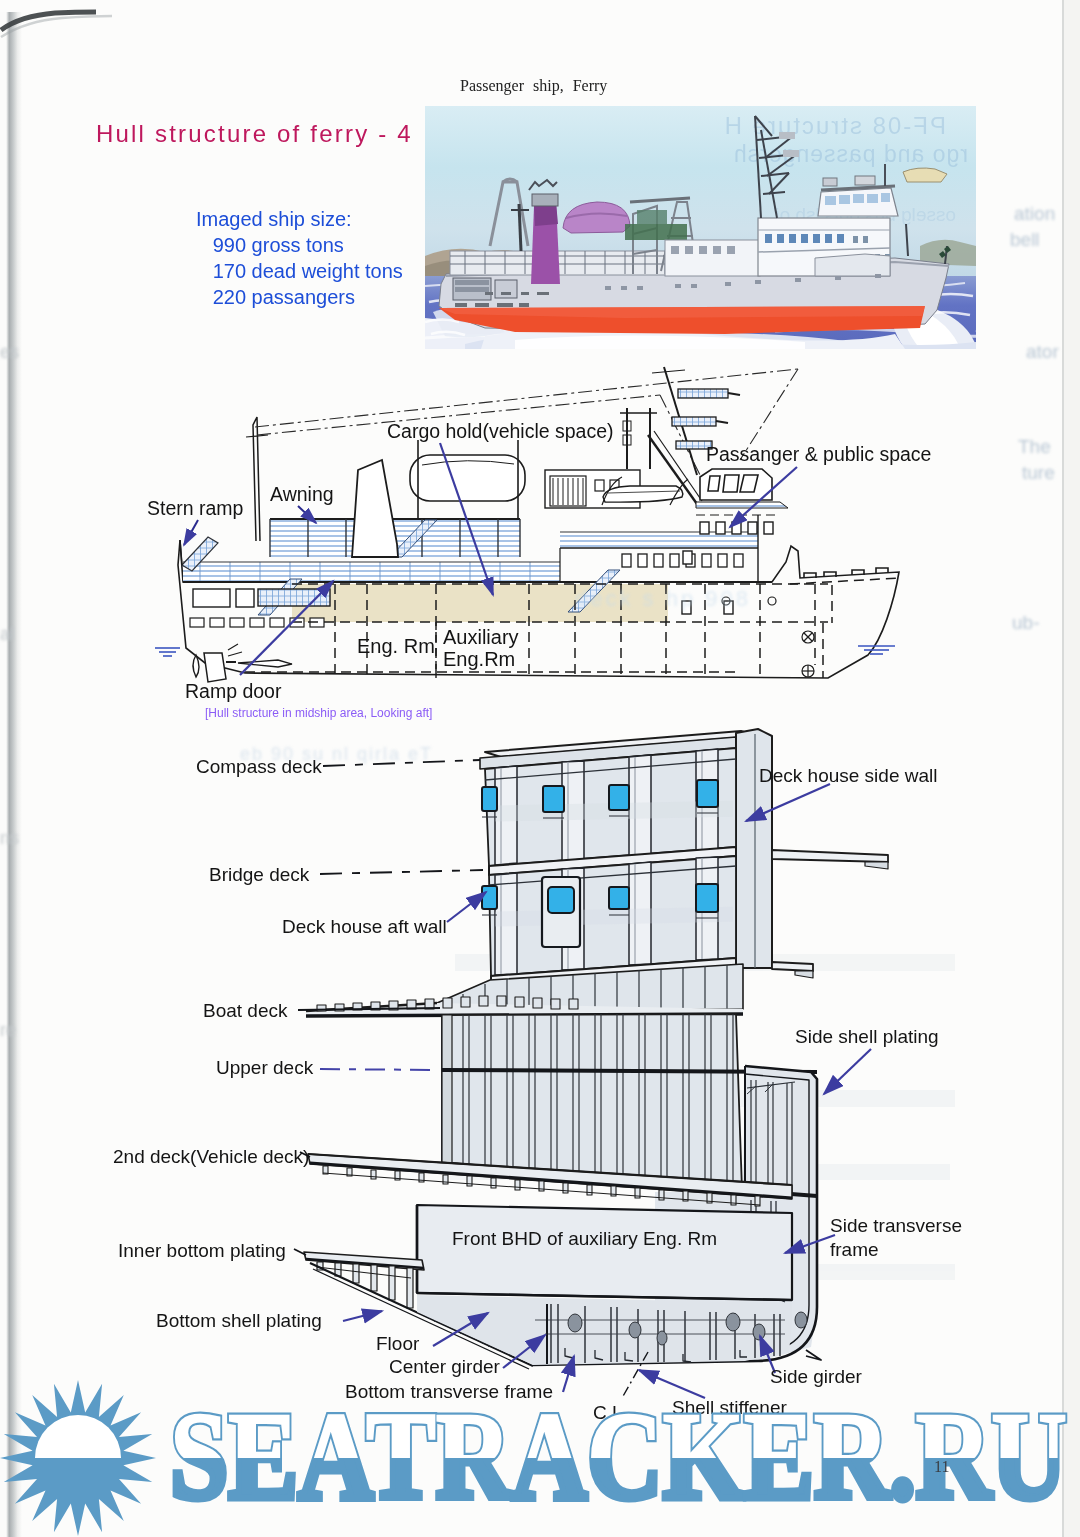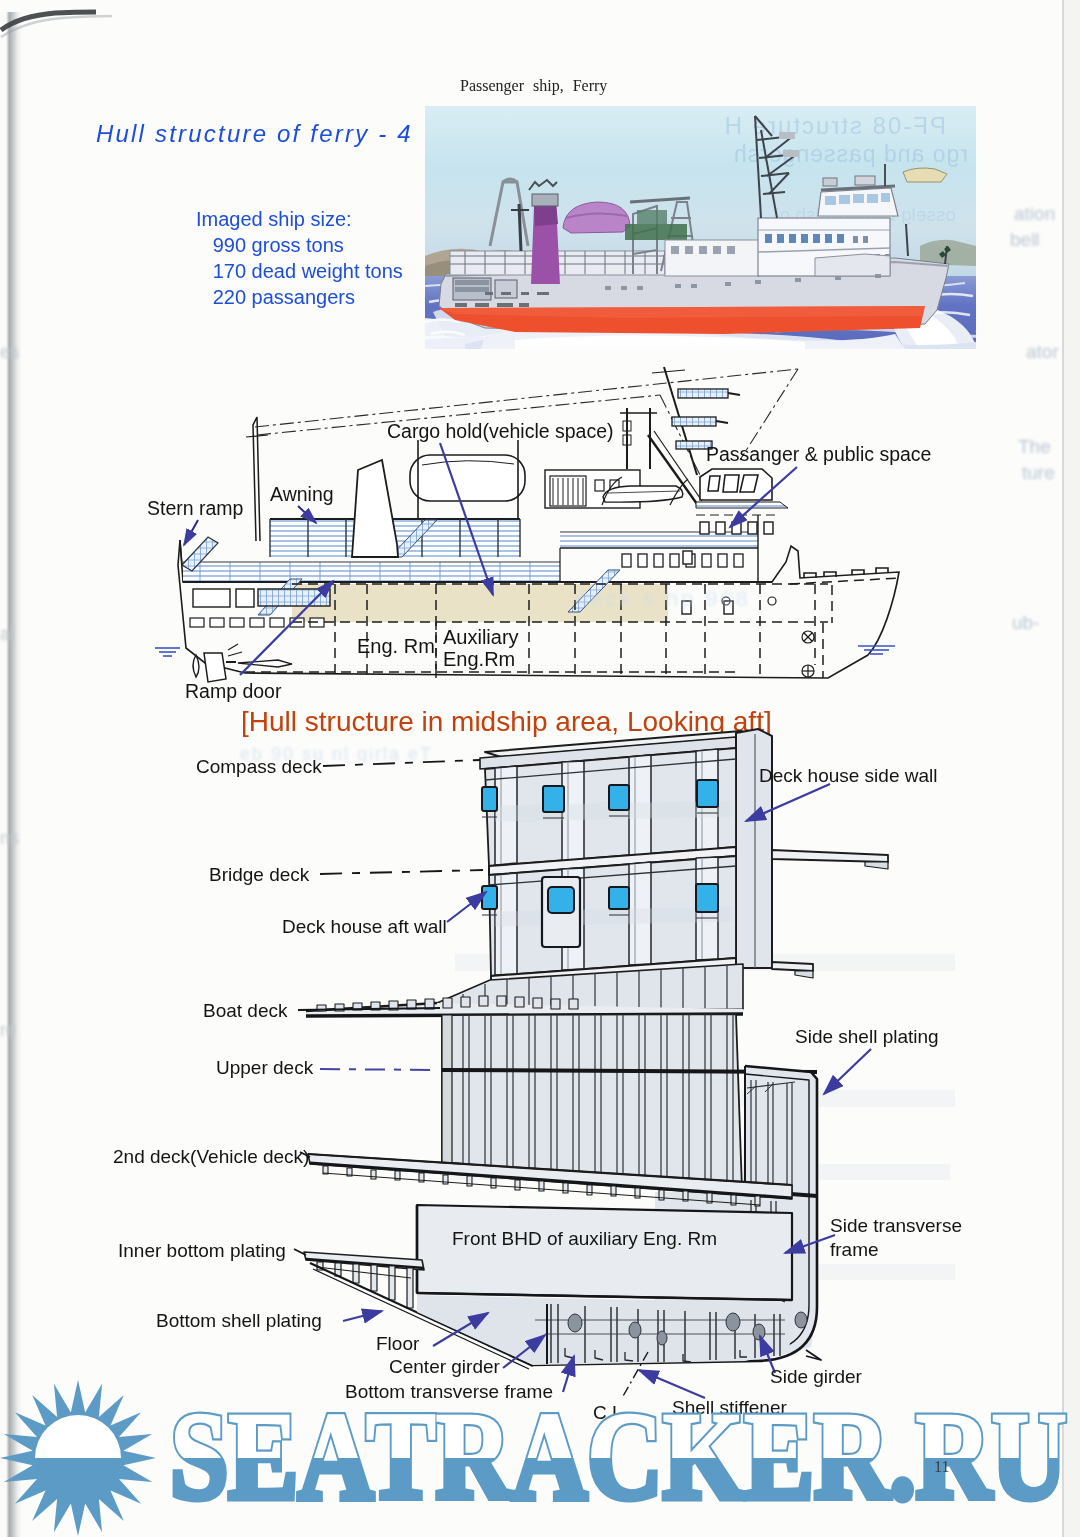--- a/index.html
+++ b/index.html
@@ -31,21 +31,21 @@
 <div class="ghost" style="left:1022px;top:462px;font-size:19px;">ture</div>
 <div class="ghost" style="left:1012px;top:612px;font-size:19px;">ub-</div>
 <div class="ghost" style="left:0px;top:342px;font-size:18px;color:#c2c8cc;">es</div>
 <div class="ghost" style="left:0px;top:624px;font-size:18px;color:#c2c8cc;">al</div>
 <div class="ghost" style="left:0px;top:828px;font-size:18px;color:#c6cbce;">ns</div>
 <div class="ghost" style="left:0px;top:1020px;font-size:18px;color:#c6cbce;">re</div>
 
 <div class="ghost" style="left:575px;top:586px;font-size:22px;color:#c6dbec;letter-spacing:3px;opacity:.55;">deck s  hp 908</div>
 <div class="ghost" style="left:240px;top:744px;font-size:18px;color:#cddbe8;letter-spacing:2px;opacity:.7;">eb  90  su  nl  qirla  eT</div>
 
-<div style="position:absolute;left:96px;top:120px;font-size:24px;color:#1d4ed8;letter-spacing:2.2px;font-style:italic;">Hull structure of ferry - 4</div>
+<div style="position:absolute;left:96px;top:120px;font-size:24px;color:#be185d;letter-spacing:2.2px;">Hull structure of ferry - 4</div>
 
 <div style="position:absolute;left:196px;top:206px;font-size:20px;color:#1d4ed8;line-height:26px;">
 Imaged ship size:<br>
 &nbsp;&nbsp;&nbsp;990 gross tons<br>
 &nbsp;&nbsp;&nbsp;170 dead weight tons<br>
 &nbsp;&nbsp;&nbsp;220 passangers
 </div>
 
 <svg id="photo" style="left:425px;top:106px;" width="551" height="243" viewBox="0 0 551 243">
 <defs>
@@ -485,21 +485,21 @@
 <line x1="300" y1="78" x2="353" y2="230" marker-end="url(#ah)"></line>
 <line x1="657" y1="102" x2="590" y2="162" marker-end="url(#ah)"></line>
 <line x1="100" y1="310" x2="193" y2="216" marker-end="url(#ah)"></line>
 </g>
 <g stroke="#2a2a8e" stroke-width="2" fill="none">
 <line x1="158" y1="141" x2="176" y2="158" marker-end="url(#ah)"></line>
 <line x1="58" y1="155" x2="44" y2="180" marker-end="url(#ah)"></line>
 </g>
 </svg>
 
-<div style="position:absolute;left:205px;top:706px;font-size:28px;color:#c2410c;margin-left:36px;">[Hull structure in midship area, Looking aft]</div>
+<div style="position:absolute;left:205px;top:706px;font-size:12px;color:#8b5cf6;">[Hull structure in midship area, Looking aft]</div>
 
 <svg id="midship" style="left:95px;top:722px;" width="890" height="712" viewBox="0 0 890 712">
 <defs>
 <marker id="ah2" markerWidth="11" markerHeight="9" refX="9" refY="3.5" orient="auto">
 <path d="M0,0 L10,3.5 L0,7 Z" fill="#3c3ca0"></path>
 </marker>
 </defs>
 <g stroke-linejoin="round">
 
 <g fill="#dfe6ea" opacity="0.32">

